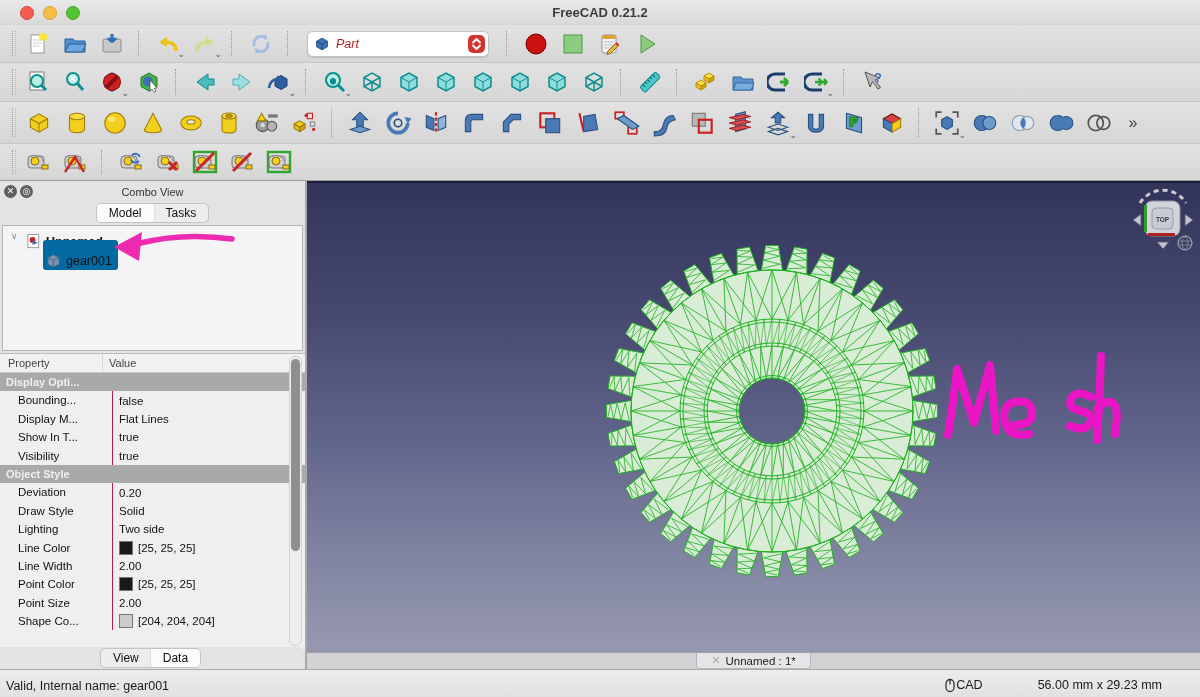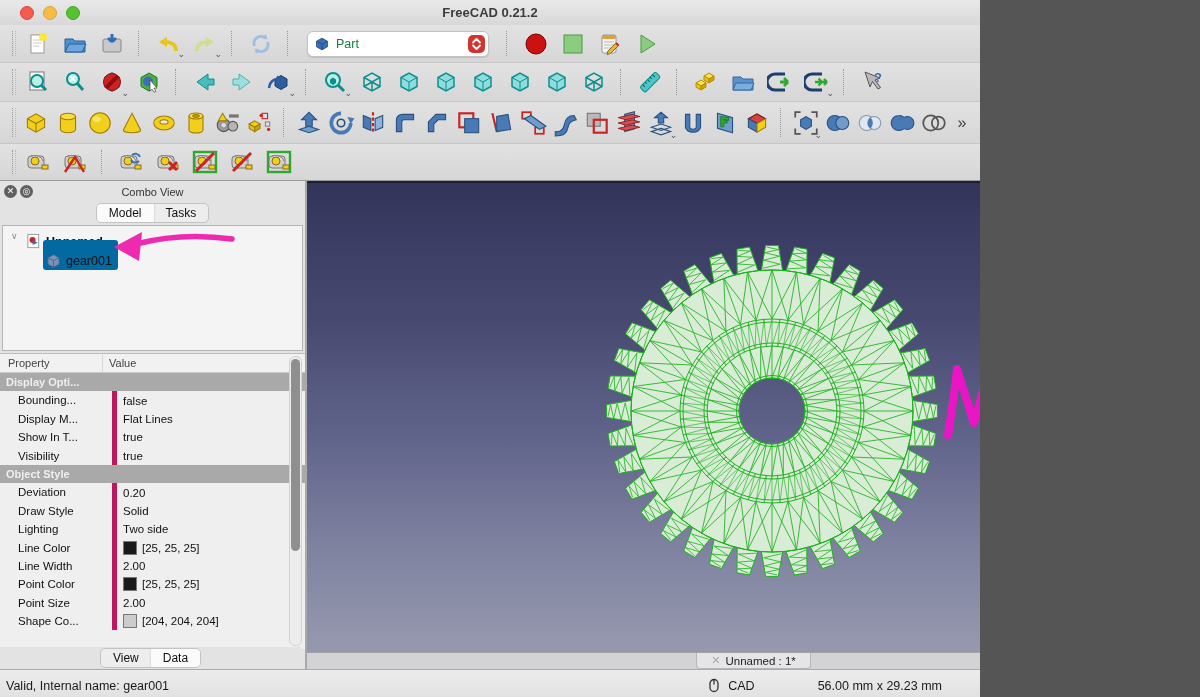--- a/index.html
+++ b/index.html
@@ -1,16 +1,16 @@
 <!DOCTYPE html>
 <html><head>
 <meta charset="utf-8">
 <style>
   html,body{margin:0;padding:0;background:#555;font-family:"Liberation Sans",sans-serif;}
-  .window{position:relative;width:980px;height:697px;background:#dcdcdc;overflow:hidden;}
+  .window{position:relative;width:1200px;height:697px;background:#dcdcdc;overflow:hidden;}
   
   .titlebar{position:relative;height:25px;background:linear-gradient(#e9e9e9,#d8d8d8);display:flex;align-items:center;}
   .traffic{position:absolute;left:20px;top:6px;display:flex;gap:9px;}
   .tl{width:12px;height:12px;border-radius:50%;display:inline-block;}
   .tl.red{background:#f25c51;border:1px solid #d8453c;}
   .tl.yellow{background:#f5bd45;border:1px solid #dba336;}
   .tl.green{background:#55c32f;border:1px solid #42a622;}
   .title{flex:1;text-align:center;font-size:13px;font-weight:bold;color:#3c3c3c;}
   
   .toolbar{display:flex;align-items:center;padding-left:22px;border-top:1px solid #c6c6c6;background:linear-gradient(#e2e2e2,#d6d6d6);position:relative;}
@@ -19,21 +19,21 @@
   #tb2{height:38px;gap:6px;}
   #tb3{height:41px;gap:4px;}
   #tb4{height:36px;gap:6px;border-bottom:1px solid #9c9c9c;}
   .tb-btn{width:31px;height:31px;display:flex;align-items:center;justify-content:center;position:relative;border-radius:4px;}
   #tb3 .tb-btn{width:34px;height:34px;}
   .ticon{width:26px;height:26px;}
   #tb3 .ticon{width:28px;height:28px;}
   .chev{position:absolute;right:-2px;bottom:0px;font-size:9px;color:#555;line-height:1;}
   .tsep{width:2px;align-self:stretch;margin:6px 5px;border-left:1px dotted #999;}
   .wb-combo{display:flex;align-items:center;height:24px;width:172px;background:#fff;border:1px solid #c2c2c2;border-radius:6px;margin:0 6px;padding:0 3px 0 5px;box-shadow:0 1px 1px rgba(0,0,0,.12);}
-  .wb-combo .wb-label{flex:1;font-size:12.5px;color:#15803d;margin-left:5px;}
+  .wb-combo .wb-label{flex:1;font-size:12.5px;color:#b91c1c;margin-left:5px;font-style:italic;}
   .wb-stepper{width:17px;height:18px;background:#d2352f;border-radius:5px;display:flex;align-items:center;justify-content:center;}
   
   .main{display:flex;height:488px;}
   .combo-view{position:relative;width:305px;background:#e3e3e3;border-right:2px solid #a9a9a9;flex:none;}
   .cv-header{height:21px;display:flex;align-items:center;position:relative;}
   .cv-title{flex:1;text-align:center;font-size:11px;color:#333;}
   .cv-btn{position:absolute;top:4px;width:13px;height:13px;border-radius:50%;background:#5f5f5f;color:#fff;font-size:9px;line-height:13px;text-align:center;}
   .cv-close{left:4px;}
   .cv-float{left:20px;}
   .cv-tabs{height:22px;display:flex;justify-content:center;align-items:center;}
@@ -47,39 +47,39 @@
   .tree-sel.selected{background:#0369a1;}
   .tree-icon{width:17px;height:17px;margin-right:4px;}
   .bold{font-weight:bold;}
   
   .prop-wrap{margin-top:2px;border-top:1px solid #bdbdbd;background:#efefef;height:295px;overflow:hidden;position:relative;}
   .prop-header{display:flex;height:18px;background:#f1f1f1;border-bottom:1px solid #c9c9c9;font-size:11px;color:#444;}
   .prop-header .ph1{width:94px;padding-left:8px;line-height:18px;border-right:1px solid #d8d8d8;}
   .prop-header .ph2{flex:1;padding-left:6px;line-height:18px;}
   .prop-group{height:18.4px;background:#a9a9a9;color:#efefef;font-weight:bold;font-size:11px;line-height:18px;padding-left:6px;}
   .prop-row{display:flex;height:18.4px;font-size:11.5px;color:#111;}
-  .prop-label{width:94px;padding-left:18px;line-height:18px;border-right:5px solid #be185d;white-space:nowrap;overflow:hidden;}
+  .prop-label{width:94px;padding-left:18px;line-height:18px;border-right:1px solid #be185d;white-space:nowrap;overflow:hidden;}
   .prop-value{flex:1;padding-left:6px;line-height:18px;display:flex;align-items:center;gap:5px;white-space:nowrap;overflow:hidden;}
   .swatch{width:12px;height:12px;border:1px solid #777;flex:none;}
   .prop-scroll{position:absolute;right:3px;top:2px;width:11px;height:288px;background:#ededed;border:1px solid #d2d2d2;border-radius:6px;}
   .prop-thumb{position:absolute;left:1px;right:1px;top:2px;height:192px;background:#8f8f8f;border-radius:5px;}
   .cv-bottom-tabs{position:absolute;left:0;right:4px;bottom:1px;height:21px;display:flex;justify-content:center;align-items:center;background:#e3e3e3;}
   .arrow-overlay{position:absolute;left:0;top:0;width:305px;height:488px;pointer-events:none;z-index:5;}
   
   .vp-col{display:flex;flex-direction:column;flex:1;}
   .viewport{position:relative;width:893px;height:472px;background:linear-gradient(180deg,#33345a 0%,#484a72 30%,#62658b 55%,#8487a3 82%,#9699ae 100%);border-top:2px solid #1c1d38;overflow:hidden;}
   #scene{position:absolute;left:0;top:0;width:893px;height:470px;}
   .navcube{position:absolute;right:4px;top:4px;width:66px;height:66px;}
   .mdi{height:16px;background:#d3d3d6;border-top:1px solid #9fa0a8;display:flex;justify-content:center;align-items:stretch;}
   .mdi-tab{display:flex;align-items:center;gap:5px;background:#e5e5e8;border:1px solid #b5b5bb;border-top:none;border-radius:0 0 4px 4px;padding:0 14px;font-size:11.5px;color:#222;}
   .mdi-x{color:#aaa;font-size:11px;}
   
   .statusbar{height:31px;background:linear-gradient(#ececec,#e0e0e0);border-top:1px solid #ababab;display:flex;align-items:center;font-size:12.5px;color:#1a1a1a;}
   .sb-left{margin-left:6px;}
-  .sb-right{margin-left:auto;display:flex;align-items:center;gap:8px;margin-right:38px;}
+  .sb-right{margin-left:auto;display:flex;margin-right:38px;}
   .sb-dims{margin-left:55px;}
 </style>
 </head>
 <body>
 
 <div class="window">
 
   <div class="titlebar">
     <div class="traffic">
       <span class="tl red"></span>

